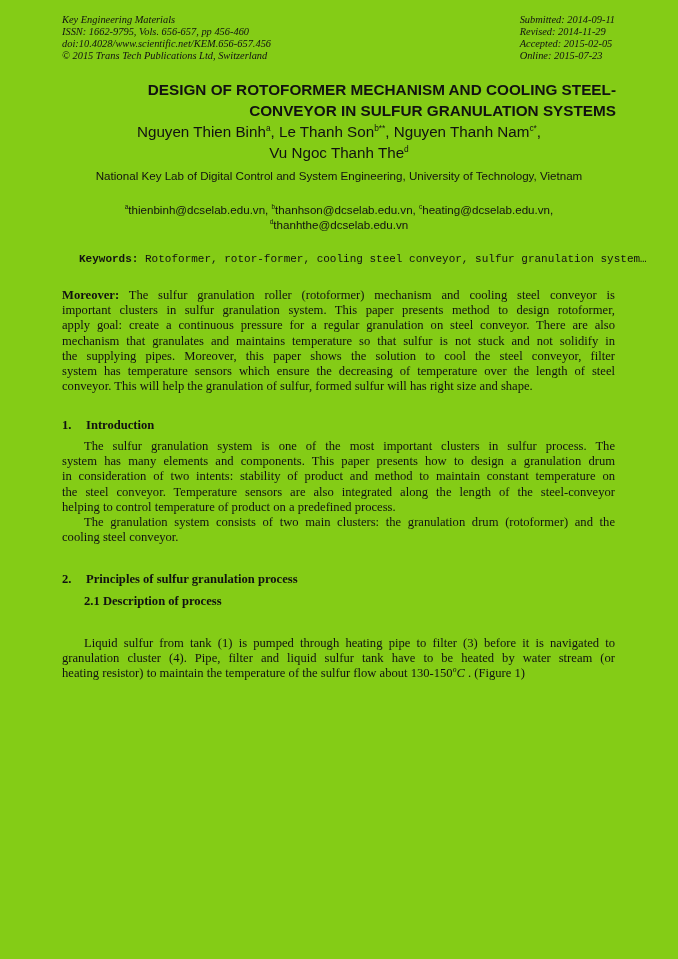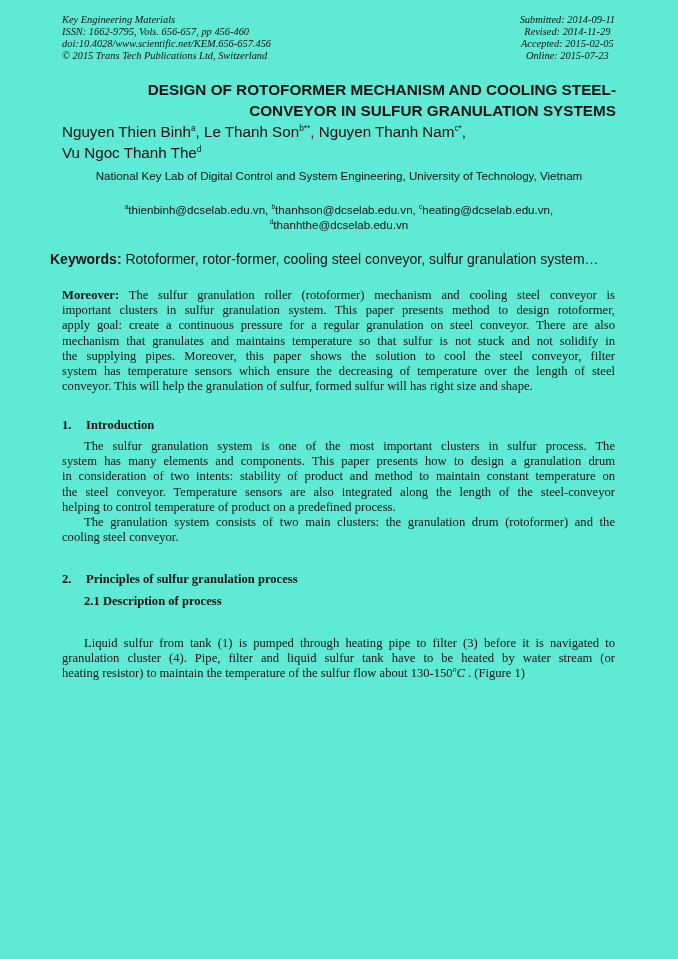--- a/index.html
+++ b/index.html
@@ -12,56 +12,56 @@
       height: 959px;
       position: relative;
       overflow: hidden;
       color: #111111;
     }
     .page {
       position: absolute;
       left: 0; top: 0;
       width: 678px;
       height: 959px;
-      background: #5eead4;
+      background: #84cc16;
     }
 
     
     .hdr-left, .hdr-right {
       position: absolute;
       top: 14px;
       font-family: "Liberation Serif", serif;
       font-style: italic;
       font-size: 10.4px;
       line-height: 12.1px;
       color: #111;
     }
     .hdr-left { left: 62px; text-align: left; }
-    .hdr-right { right: 63px; text-align: center; }
+    .hdr-right { right: 63px; text-align: left; }
     .hdr-line { display: block; white-space: nowrap; }
 
     
     .title {
       position: absolute;
       left: 62px; width: 554px;
       top: 80px;
       text-align: right;
       font-family: "Liberation Sans", sans-serif;
       font-weight: bold;
       font-size: 15.3px;
       line-height: 20.5px;
       color: #111;
     }
     .title span { display: block; white-space: nowrap; }
 
     .authors {
       position: absolute;
       left: 62px; width: 554px;
       top: 122px;
-      text-align: left;
+      text-align: center;
       font-family: "Liberation Sans", sans-serif;
       font-size: 15.2px;
       line-height: 20.5px;
       color: #111;
     }
     .authors .row { display: block; white-space: nowrap; }
     .authors sup, .emails sup {
       font-size: 0.55em;
       vertical-align: super;
       line-height: 0;
@@ -86,24 +86,24 @@
       text-align: center;
       font-family: "Liberation Sans", sans-serif;
       font-size: 11.6px;
       line-height: 14.5px;
       color: #111;
     }
     .emails .row { display: block; white-space: nowrap; }
 
     .keywords {
       position: absolute;
-      left: 50px; width: 560px;
+      left: 79px; width: 560px;
       top: 252px;
-      font-family: Liberation Sans, sans-serif;
-      font-size: 14px;
+      font-family: Liberation Mono, monospace;
+      font-size: 11px;
       line-height: 14px;
       white-space: nowrap;
       color: #111;
     }
     .keywords b { font-weight: bold; }
 
     
     .para {
       position: absolute;
       left: 62px; width: 553px;

